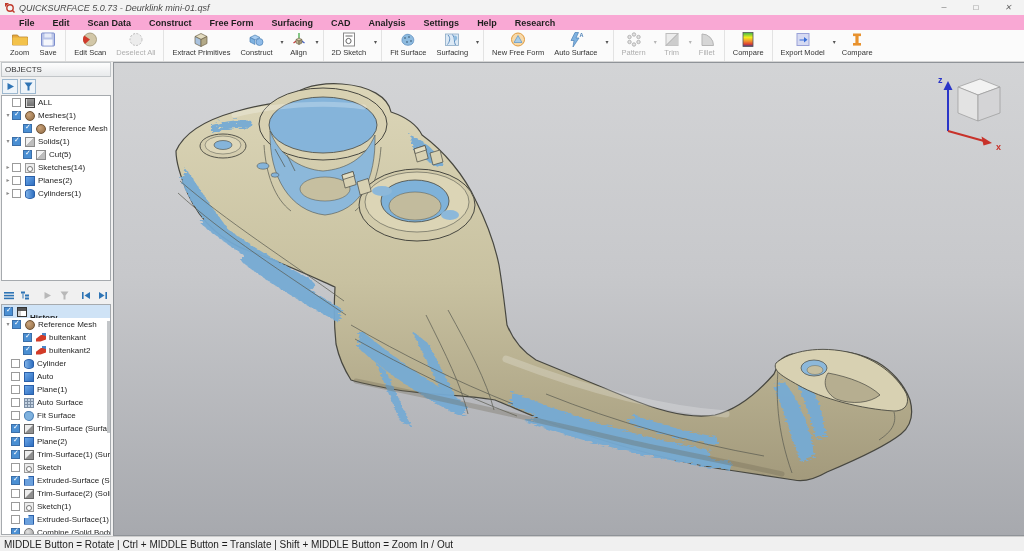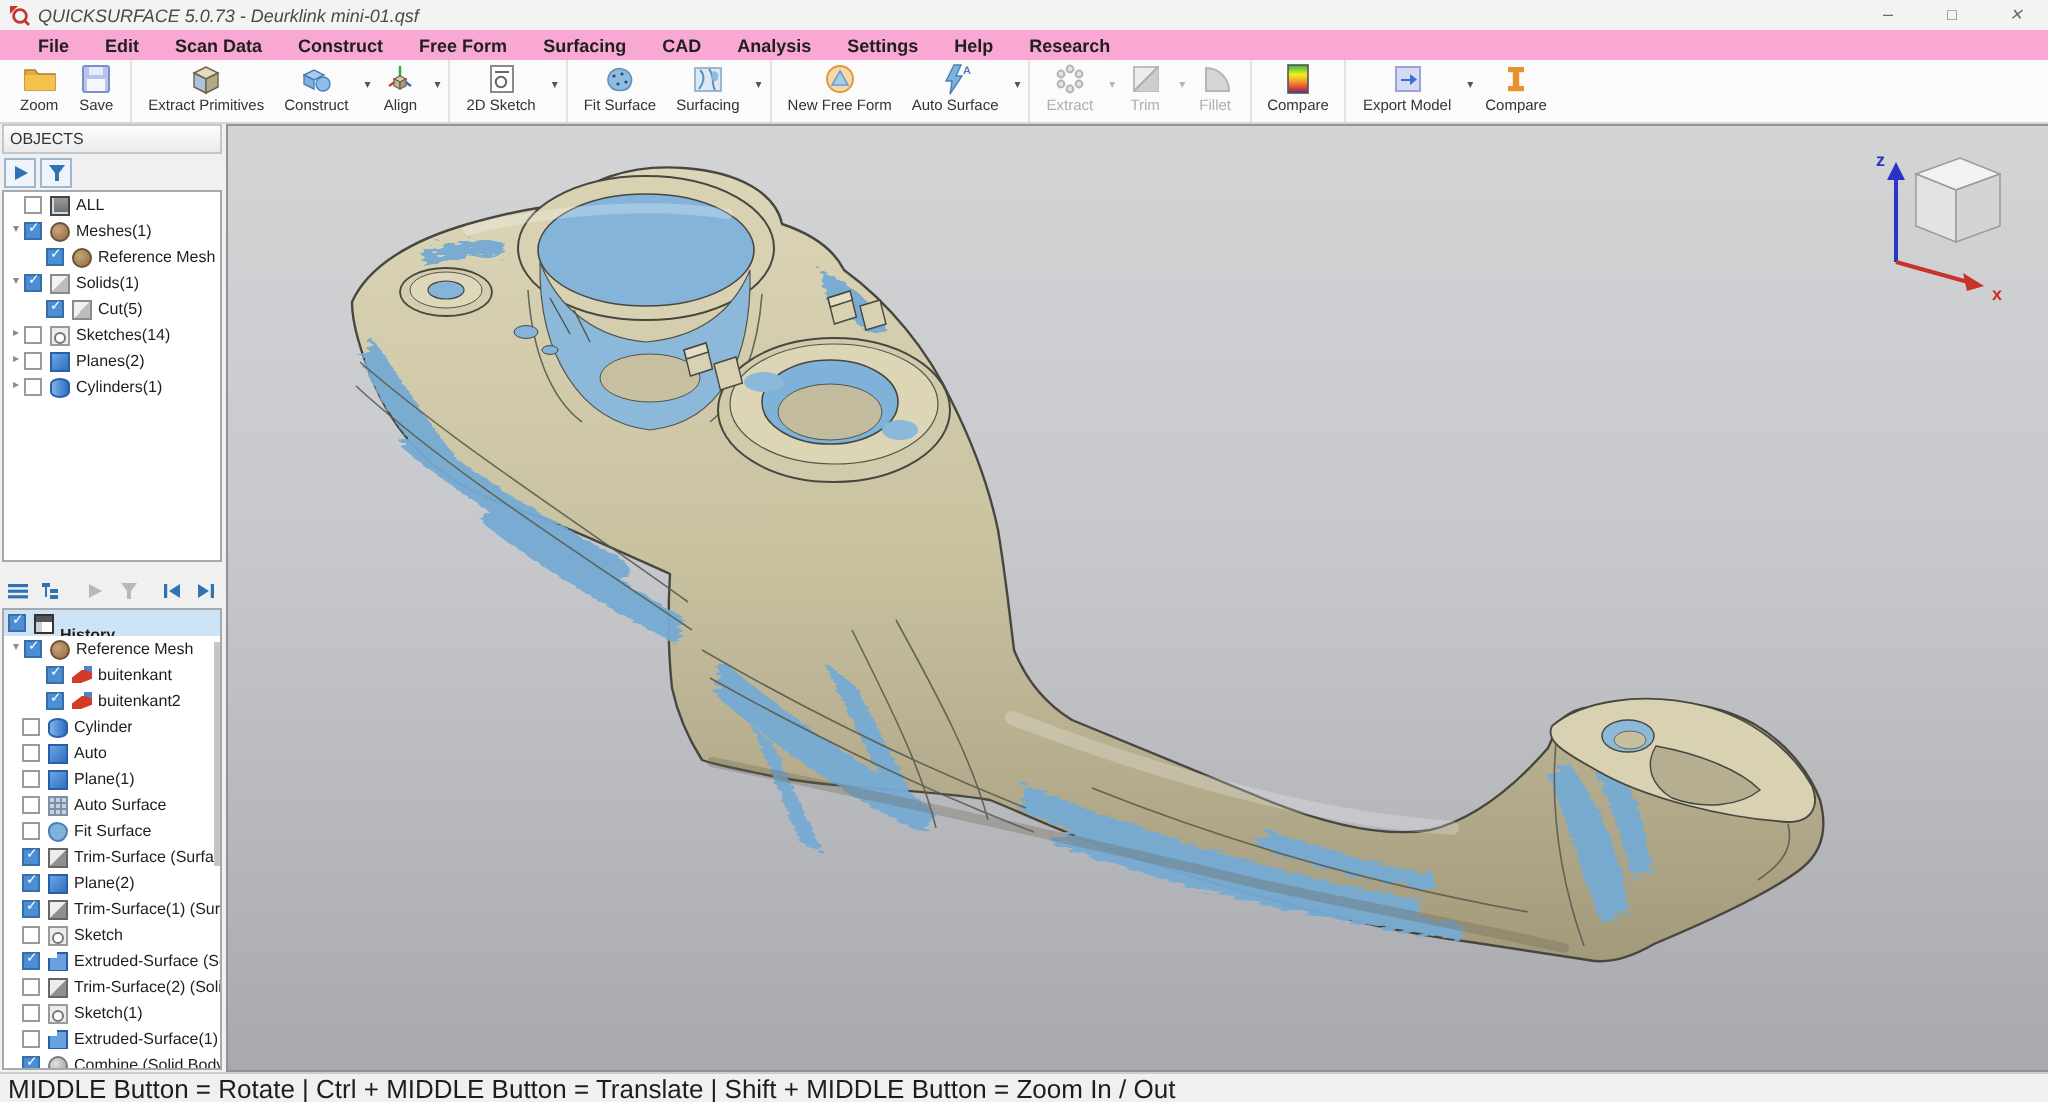--- a/index.html
+++ b/index.html
@@ -80,21 +80,21 @@
   .scroll-thumb{position:absolute;right:0;top:16px;width:3px;height:112px;background:#c3c6c9;}
 
   
   .viewport{flex:1;position:relative;overflow:hidden;border:1px solid #8f9398;border-right:none;
     background:linear-gradient(180deg,#d3d4d6 0%,#c7c8cb 45%,#a7a9ae 100%);}
   .scene{position:absolute;left:0;top:0;}
   .triad{position:absolute;top:8px;right:14px;}
 
   
   .statusbar{height:14px;background:#f0f0f0;border-top:1px solid #cccccc;display:flex;align-items:center;
-    padding-left:4px;font-size:13px;color:#1d1d1d;flex:none;white-space:nowrap;}
+    padding-left:4px;font-size:10px;color:#1d1d1d;flex:none;white-space:nowrap;}
 </style>
 </head>
 <body>
 
 <div class="app">
 
   <div class="titlebar">
     <span class="logo">
       <svg width="11" height="11" viewBox="0 0 11 11">
           <path d="M1 1 L5 1 L1 5 Z" fill="#c0392b"></path>
@@ -143,20 +143,39 @@
               <rect x="4.5" y="8.5" width="9" height="6" fill="#f5f7fc"></rect>
             </svg>
           </span>
         <span class="tlbl">Save</span>
       </div>
     </div>
     <div class="tgroup">
       <div class="tbtn">
         <span class="ti">
             <svg width="18" height="17" viewBox="0 0 18 17">
+              <circle cx="9" cy="8.5" r="6.5" fill="#d2c7a8" stroke="#9a8f6e" stroke-width="0.8"></circle>
+              <path d="M9 8.5 L3.2 4.5 A6.5 6.5 0 0 0 4 13 Z" fill="#d03a2b"></path>
+            </svg>
+          </span>
+        <span class="tlbl">Edit Scan</span>
+      </div>
+      <div class="tbtn disabled">
+        <span class="ti">
+            <svg width="18" height="17" viewBox="0 0 18 17">
+              <circle cx="9" cy="8.5" r="6" fill="#ececec" stroke="#bdbdbd" stroke-dasharray="2 1.5"></circle>
+            </svg>
+          </span>
+        <span class="tlbl">Deselect All</span>
+      </div>
+    </div>
+    <div class="tgroup">
+      <div class="tbtn">
+        <span class="ti">
+            <svg width="18" height="17" viewBox="0 0 18 17">
               <path d="M3 5.5 L9 2.5 L15 5.5 L9 8.5 Z" fill="#e3dcc0" stroke="#6d6248" stroke-width="0.7"></path>
               <path d="M3 5.5 L9 8.5 L9 15.5 L3 12.5 Z" fill="#a9c2de" stroke="#6d6248" stroke-width="0.7"></path>
               <path d="M15 5.5 L9 8.5 L9 15.5 L15 12.5 Z" fill="#b3a987" stroke="#6d6248" stroke-width="0.7"></path>
             </svg>
           </span>
         <span class="tlbl">Extract Primitives</span>
       </div>
       <div class="tbtn hasdd">
         <span class="ti">
             <svg width="18" height="17" viewBox="0 0 18 17">
@@ -245,21 +264,21 @@
               <g fill="#e2e2e2" stroke="#b5b5b5">
                 <circle cx="9" cy="3.5" r="1.7"></circle>
                 <circle cx="13.5" cy="6" r="1.7"></circle>
                 <circle cx="13.5" cy="11" r="1.7"></circle>
                 <circle cx="9" cy="13.5" r="1.7"></circle>
                 <circle cx="4.5" cy="11" r="1.7"></circle>
                 <circle cx="4.5" cy="6" r="1.7"></circle>
               </g>
             </svg>
           </span>
-        <span class="tlbl">Extract</span>
+        <span class="tlbl">Pattern</span>
       </div>
       <div class="tbtn disabled hasdd">
         <span class="ti">
             <svg width="18" height="17" viewBox="0 0 18 17">
               <rect x="3" y="2.5" width="12" height="12" fill="#ececec" stroke="#bdbdbd"></rect>
               <path d="M3 14.5 L15 2.5 L15 14.5 Z" fill="#cdcdcd"></path>
               <line x1="3" y1="14.5" x2="15" y2="2.5" stroke="#adadad"></line>
             </svg>
           </span>
         <span class="tlbl">Trim</span>

